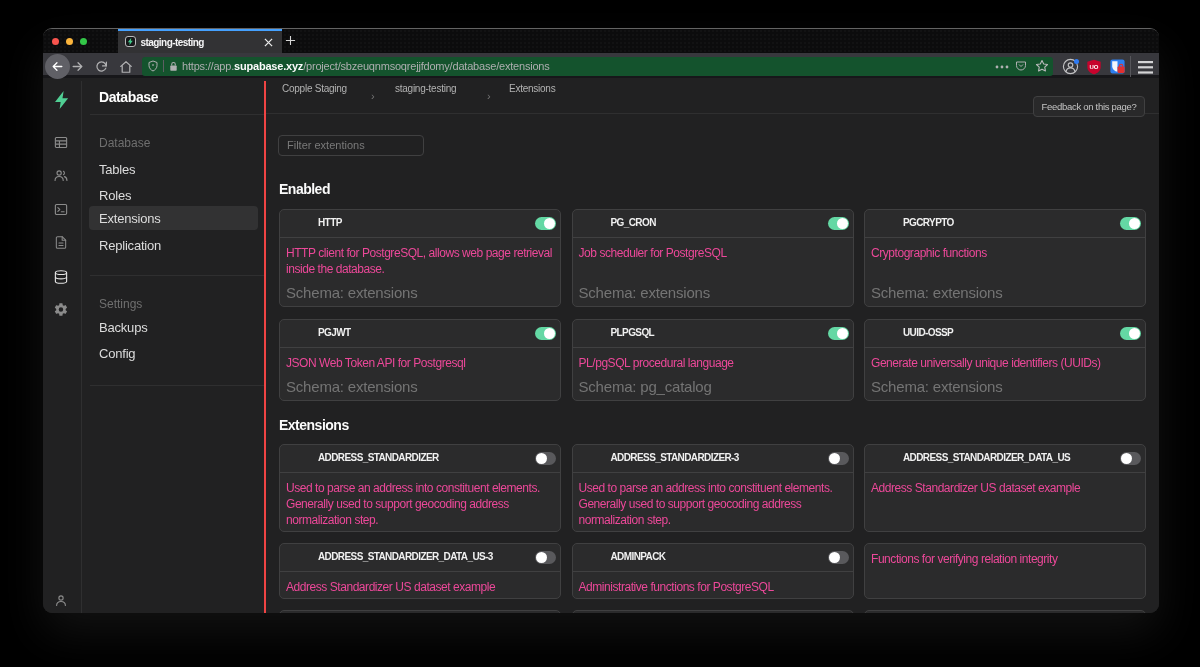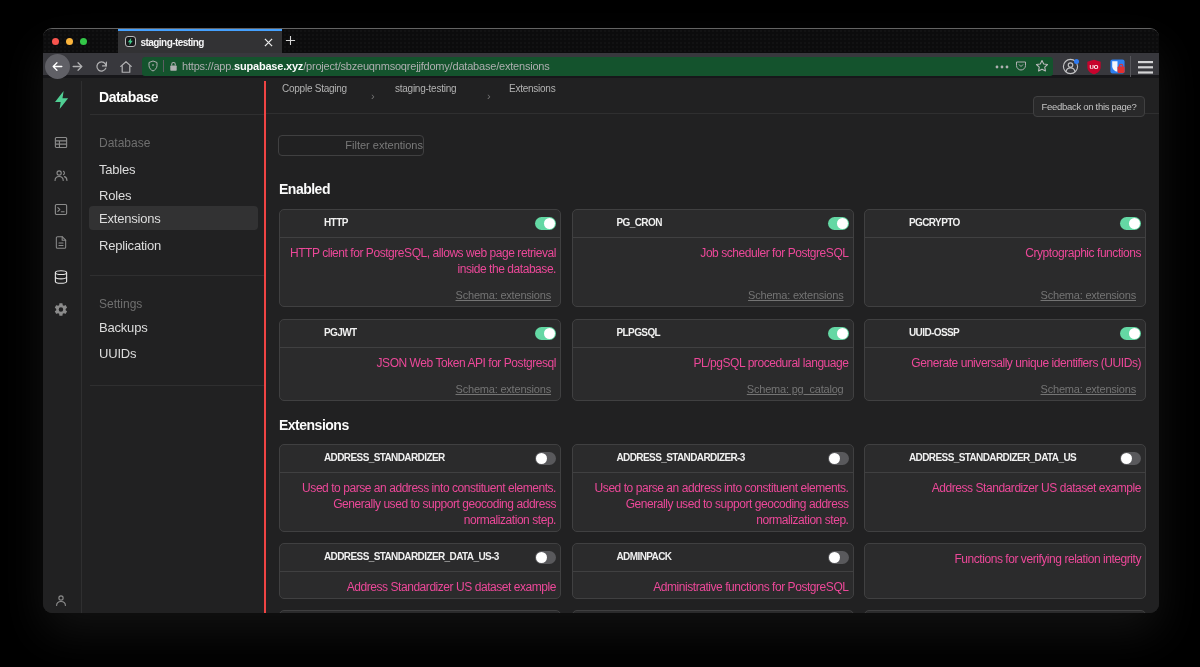--- a/index.html
+++ b/index.html
@@ -59,25 +59,25 @@
   font-size:9.5px; letter-spacing:-.3px; color:#c4c4c4; text-align:center; line-height:19px;margin-top:8px; }
 .filter { position:absolute; left:12px; top:21px; width:146px; height:21px;
   border:1px solid #404041; border-radius:4px; background:#212122;
   font-size:11px; color:#7a7a7a; line-height:19px; padding-left:8px; }
 .h2 { position:absolute; left:13px; font-size:14px; letter-spacing:-.5px; font-weight:bold; color:#fbfbfb; }
 .grid { position:absolute; left:13px; width:867px; display:grid;
   grid-template-columns:repeat(3, 282px); column-gap:10.5px; }
 .card { background:#2b2b2c; border:1px solid #404041; border-radius:5px; position:relative;
   display:flex; flex-direction:column; }
 .chead { height:28px; border-bottom:1px solid #404041; position:relative; flex:none; }
-.ctitle { position:absolute; left:12px; top:6.5px; font-size:10px; font-weight:bold;
+.ctitle { position:absolute; left:6px; top:6.5px; font-size:10px; font-weight:bold;
   color:#f0f0f0; letter-spacing:-.6px;padding-left:32px; }
 .cbody { padding:7px 4px 0 6px; font-size:12px; color:#ec4899; line-height:16.2px;
   letter-spacing:-.45px; }
-.cschema { margin-top:auto; padding:0 9px 5px 6px; font-size:11px; letter-spacing:-.2px; color:#747474;text-decoration:underline; }
+.cschema { margin-top:auto; padding:0 9px 5px 6px; font-size:15px; letter-spacing:-.2px; color:#747474; }
 .tog { position:absolute; right:4px; top:7px; width:21px; height:13px; border-radius:7px; }
 .tog .knob { position:absolute; top:1px; width:11px; height:11px; border-radius:50%; background:#fff; }
 .tog.on { background:#64d8a4; }
 .tog.on .knob { right:1px; }
 .tog.off { background:#59595c; }
 .tog.off .knob { left:1px; }
 </style>
 </head>
 <body>
 <div class="window">
@@ -211,33 +211,33 @@
       <div class="navsep" style="top:33px"></div>
       <div class="navlabel" style="top:55px">Database</div>
       <div class="navitem" style="top:81px">Tables</div>
       <div class="navitem" style="top:107px">Roles</div>
       <div class="navactive" style="top:124.5px"></div>
       <div class="navitem" style="top:130px">Extensions</div>
       <div class="navitem" style="top:157px">Replication</div>
       <div class="navsep" style="top:194px"></div>
       <div class="navlabel" style="top:216px">Settings</div>
       <div class="navitem" style="top:239px">Backups</div>
-      <div class="navitem" style="top:265px">UUIDs</div>
+      <div class="navitem" style="top:265px">Config</div>
       <div class="navsep" style="top:304px"></div>
     </div>
     <div class="main">
       <div class="topbar">
         <div class="crumb" style="left:16px">Copple Staging</div>
         <div class="chev" style="left:105px">›</div>
         <div class="crumb" style="left:129px">staging-testing</div>
         <div class="chev" style="left:221px">›</div>
         <div class="crumb" style="left:243px">Extensions</div>
         <div class="feedback">Feedback on this page?</div>
       </div>
-      <div style="position:absolute;left:0;top:33px;width:100%;height:500px;text-align:right;">
+      <div style="position:absolute;left:0;top:33px;width:100%;height:500px;">
         <div class="filter">Filter extentions</div>
         <div class="h2" style="top:67px">Enabled</div>
         <div class="grid" style="top:95px;grid-template-rows:98px 82px;row-gap:12px;">
           <div class="card">
             <div class="chead">
                 <div class="ctitle">HTTP</div>
                 <div class="tog on">
                   <div class="knob"></div>
                 </div>
               </div>

